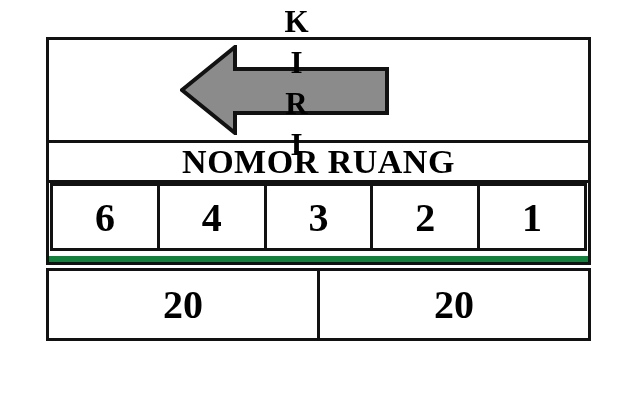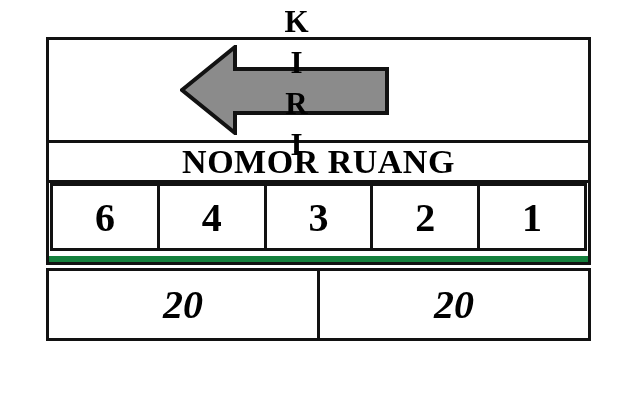--- a/index.html
+++ b/index.html
@@ -52,21 +52,20 @@
     font-size:40px;
     background:#ffffff;
   }
   .room-cell:first-child { margin-left:0; }
   .lower-table {
     position:absolute; left:46px; top:268px;
     width:545px; height:73px;
     border:3px solid #121212;
     display:flex;
     background:#ffffff;
-    font-style:italic;
   }
   .zone-cell {
     flex:1 1 0;
     display:flex; align-items:center; justify-content:center;
     font-size:40px;
     background:#ffffff;
   }
   .zone-cell.first { border-right:3px solid #121212; }
   .kiri-label {
     position:absolute; left:280px; top:1px;

